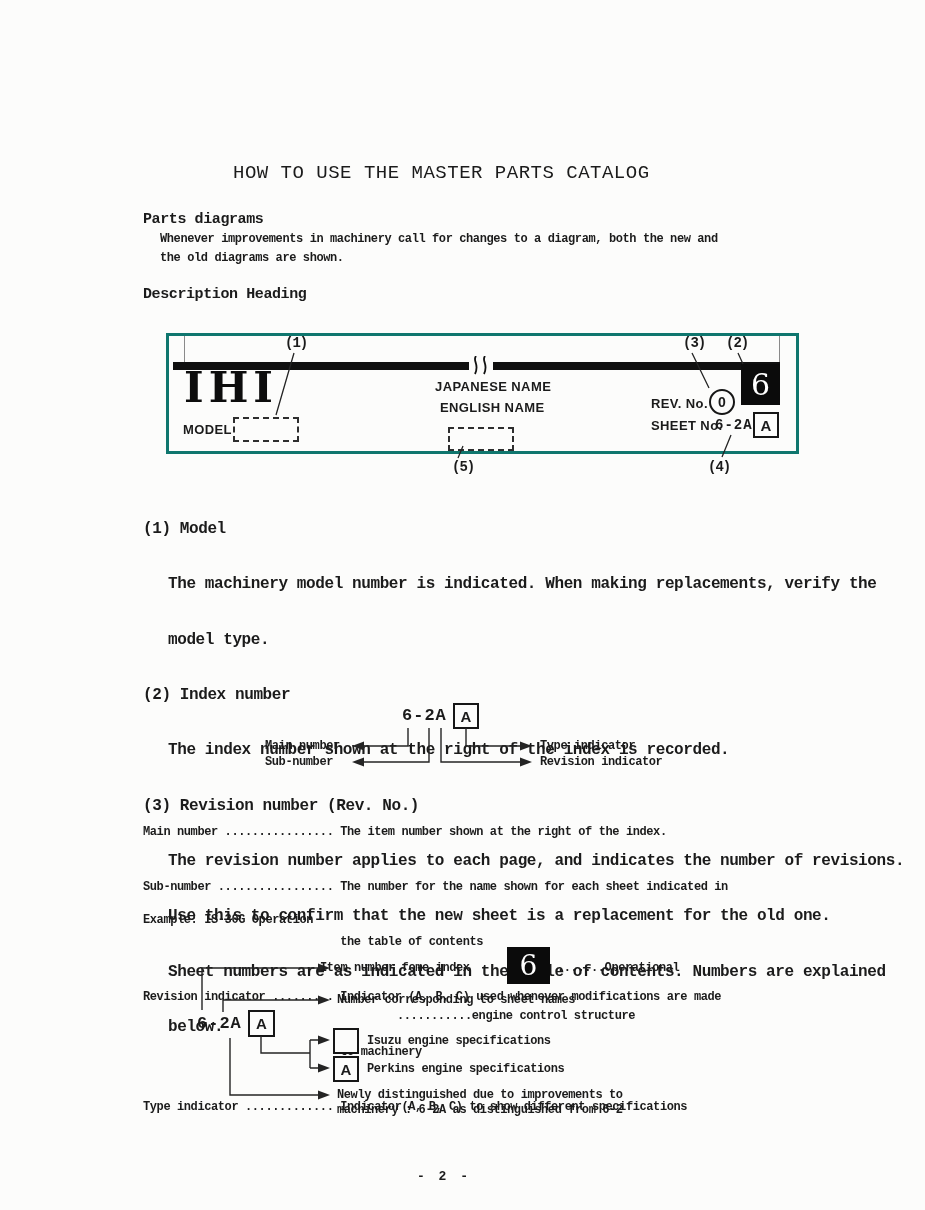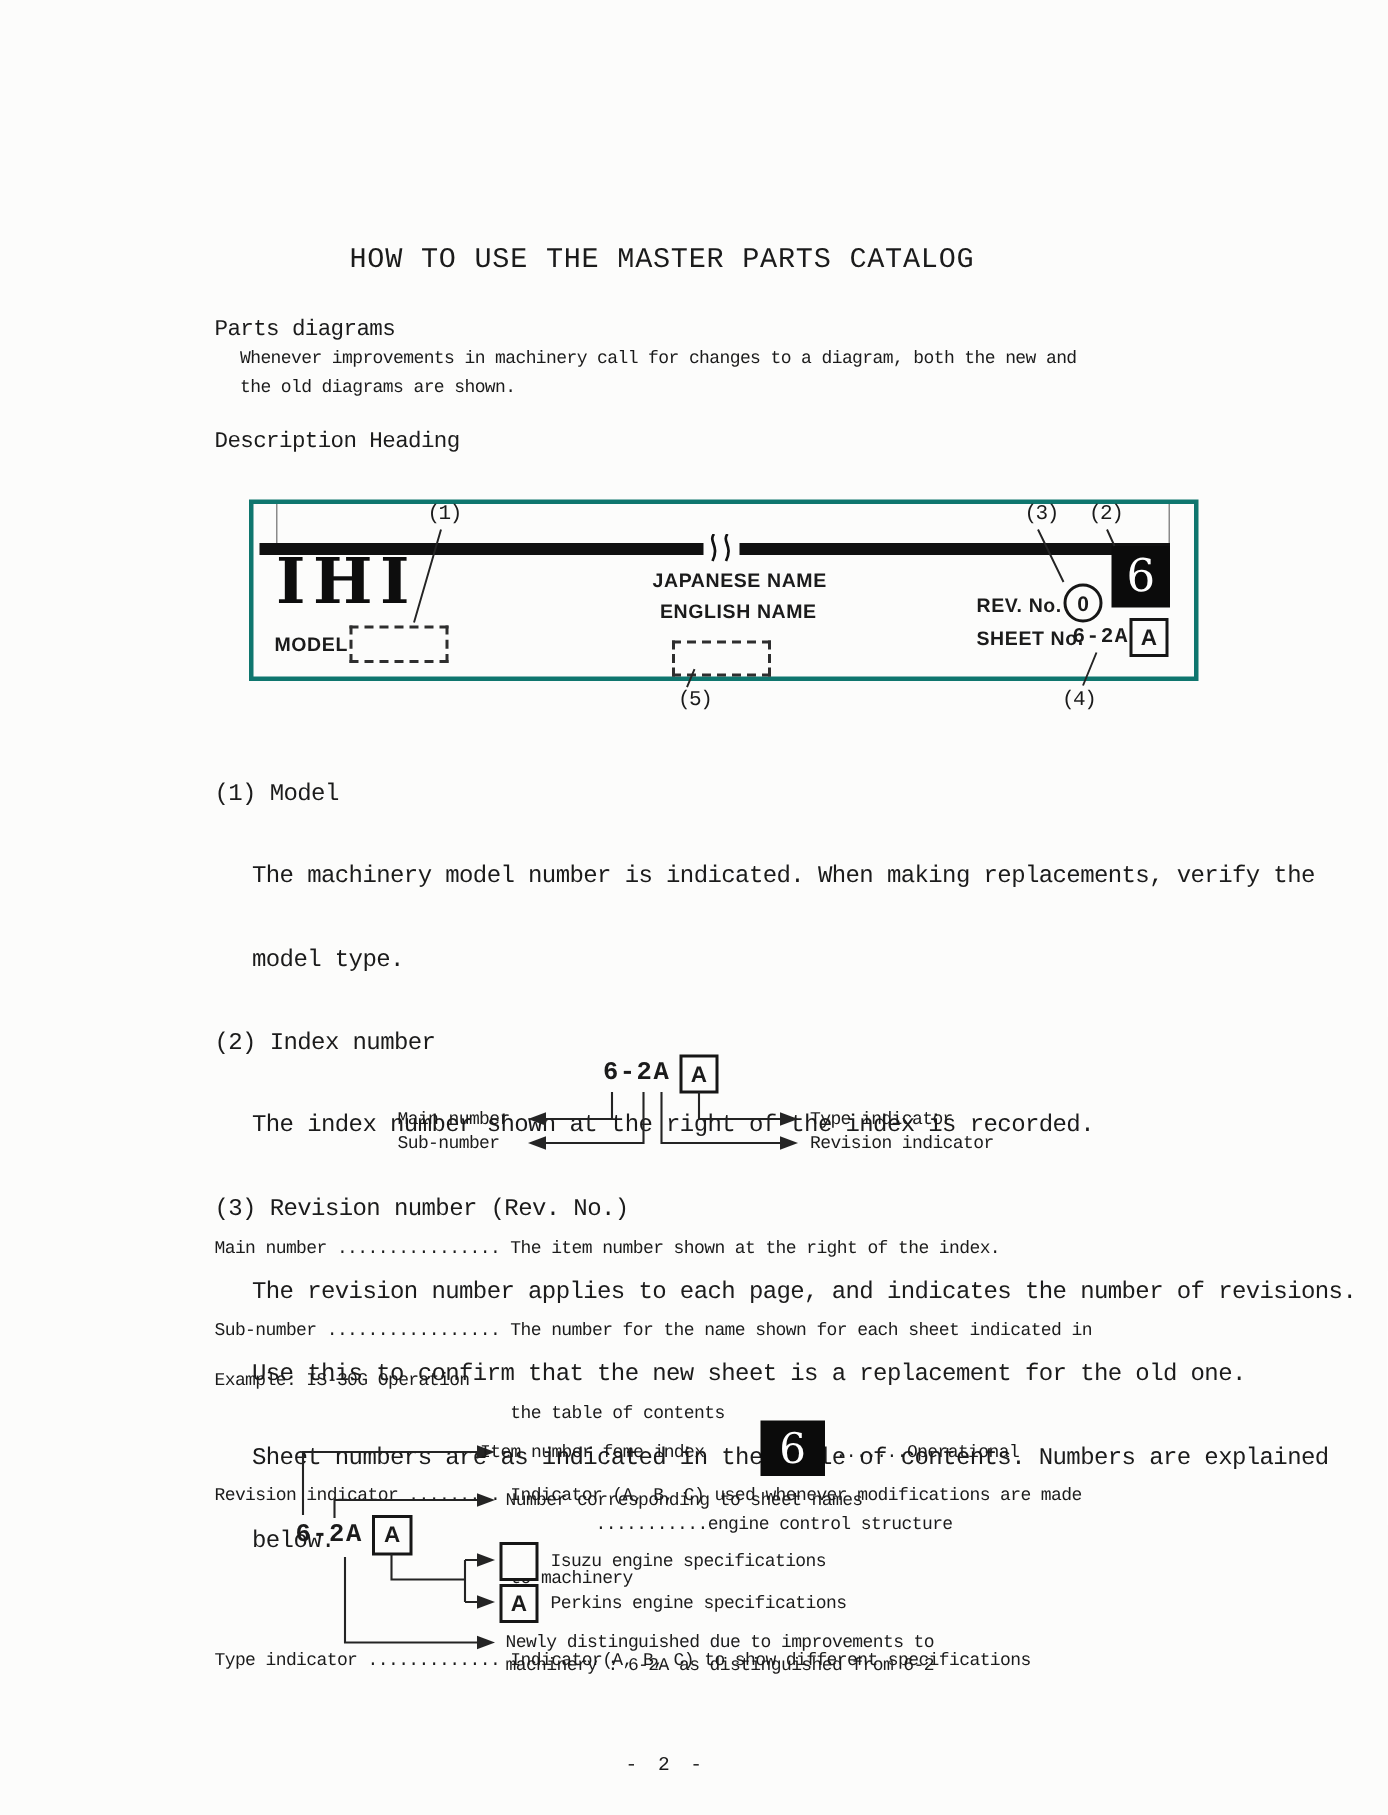--- a/index.html
+++ b/index.html
@@ -1,18 +1,18 @@
 <!DOCTYPE html>
 <html><head>
 <meta charset="utf-8">
 <style>
   html,body{margin:0;padding:0;background:#ffffff;}
   .page{position:relative;width:925px;height:1210px;background:#fcfcfb;overflow:hidden;
         font-family:"Liberation Mono","DejaVu Sans Mono",monospace;color:#1b1b1b;}
-  .t{position:absolute;white-space:pre;}
+  .t{position:absolute;white-space:pre;font-weight:bold;}
   .mono12{font-size:12px;letter-spacing:-0.4px;line-height:15px;text-align:right;}
   .title{left:233px;top:162px;font-size:19px;font-weight:normal;letter-spacing:.5px;}
   .h15{font-size:15px;letter-spacing:-0.4px;}
   .callout{font-size:14px;letter-spacing:-1px;}
   .sansb{font-family:"Liberation Sans",sans-serif;font-weight:600;font-size:13px;letter-spacing:.4px;}
   .codebold{font-family:Liberation Mono, monospace;font-weight:bold;}
   
   .formbox{position:absolute;left:166px;top:333px;width:627px;height:115px;border:3px solid #0f766e;}
   .bar{position:absolute;left:4px;top:26px;width:607px;height:8px;background:#101010;}
   .vline{position:absolute;top:0;width:1px;height:26px;background:#8a8a8a;}

